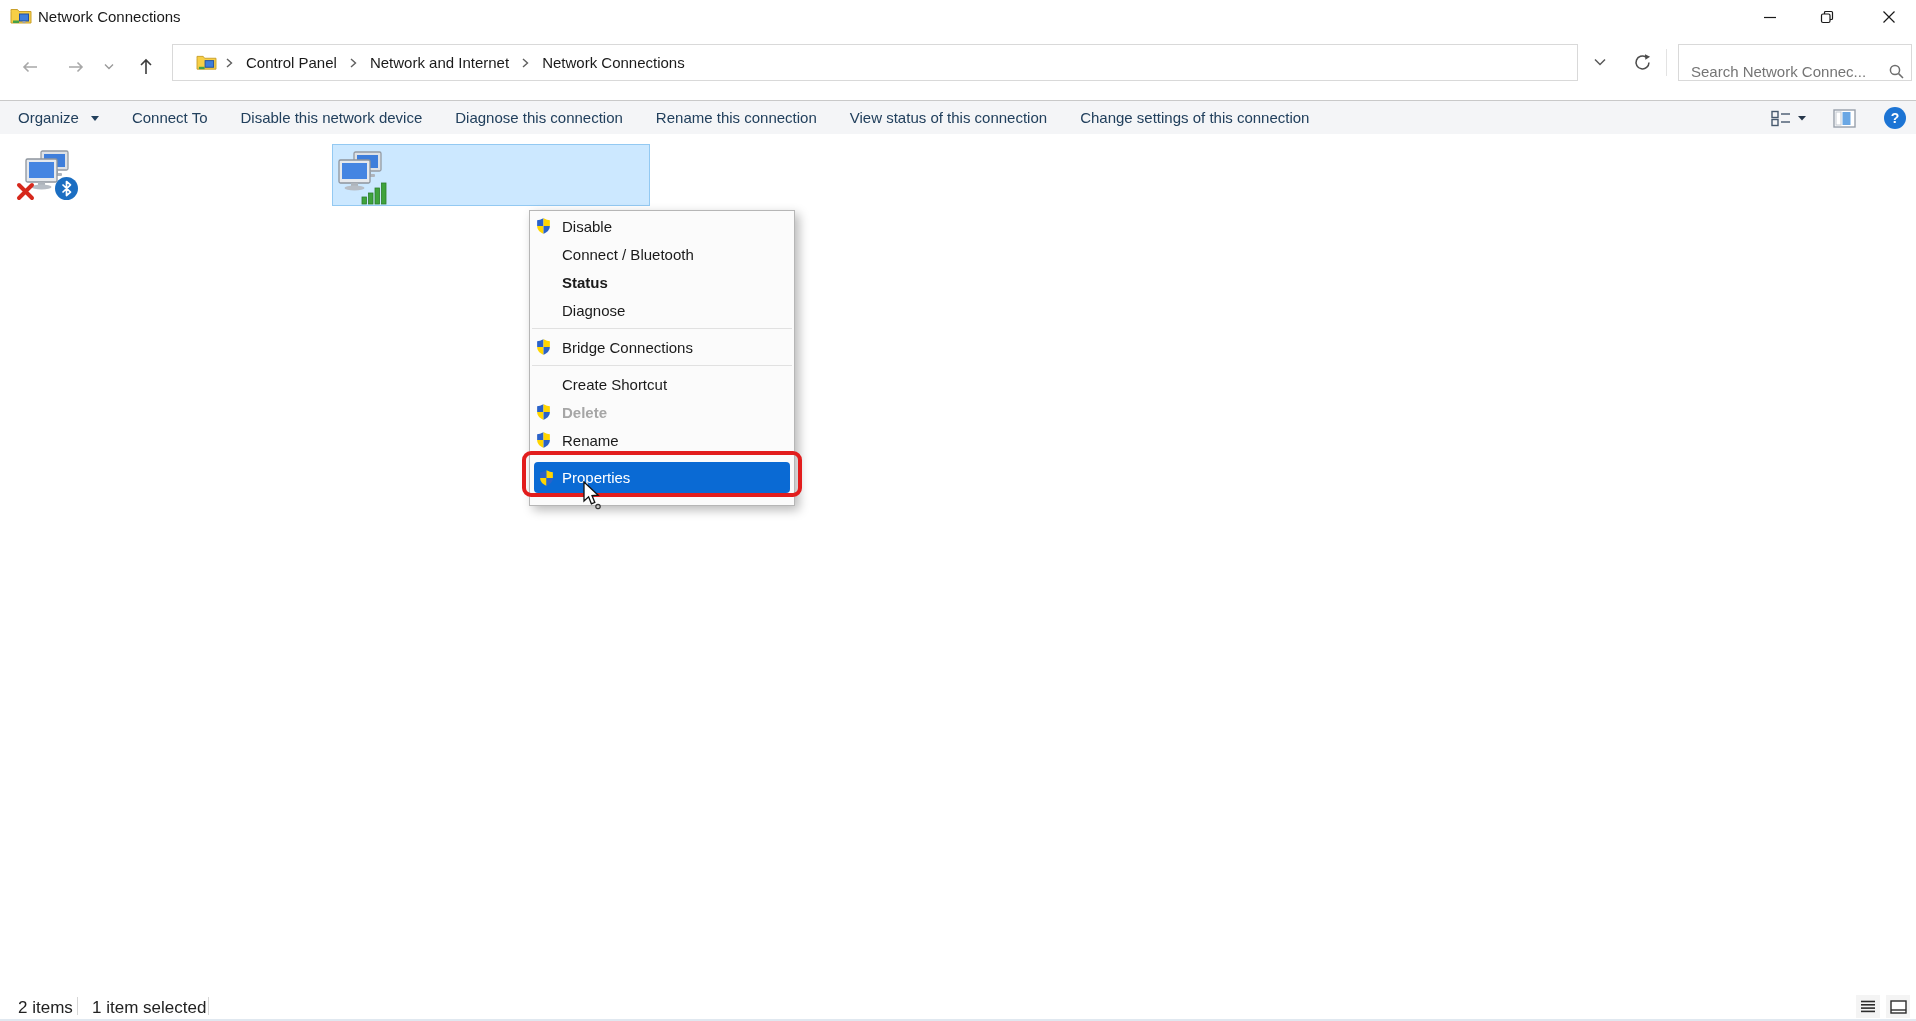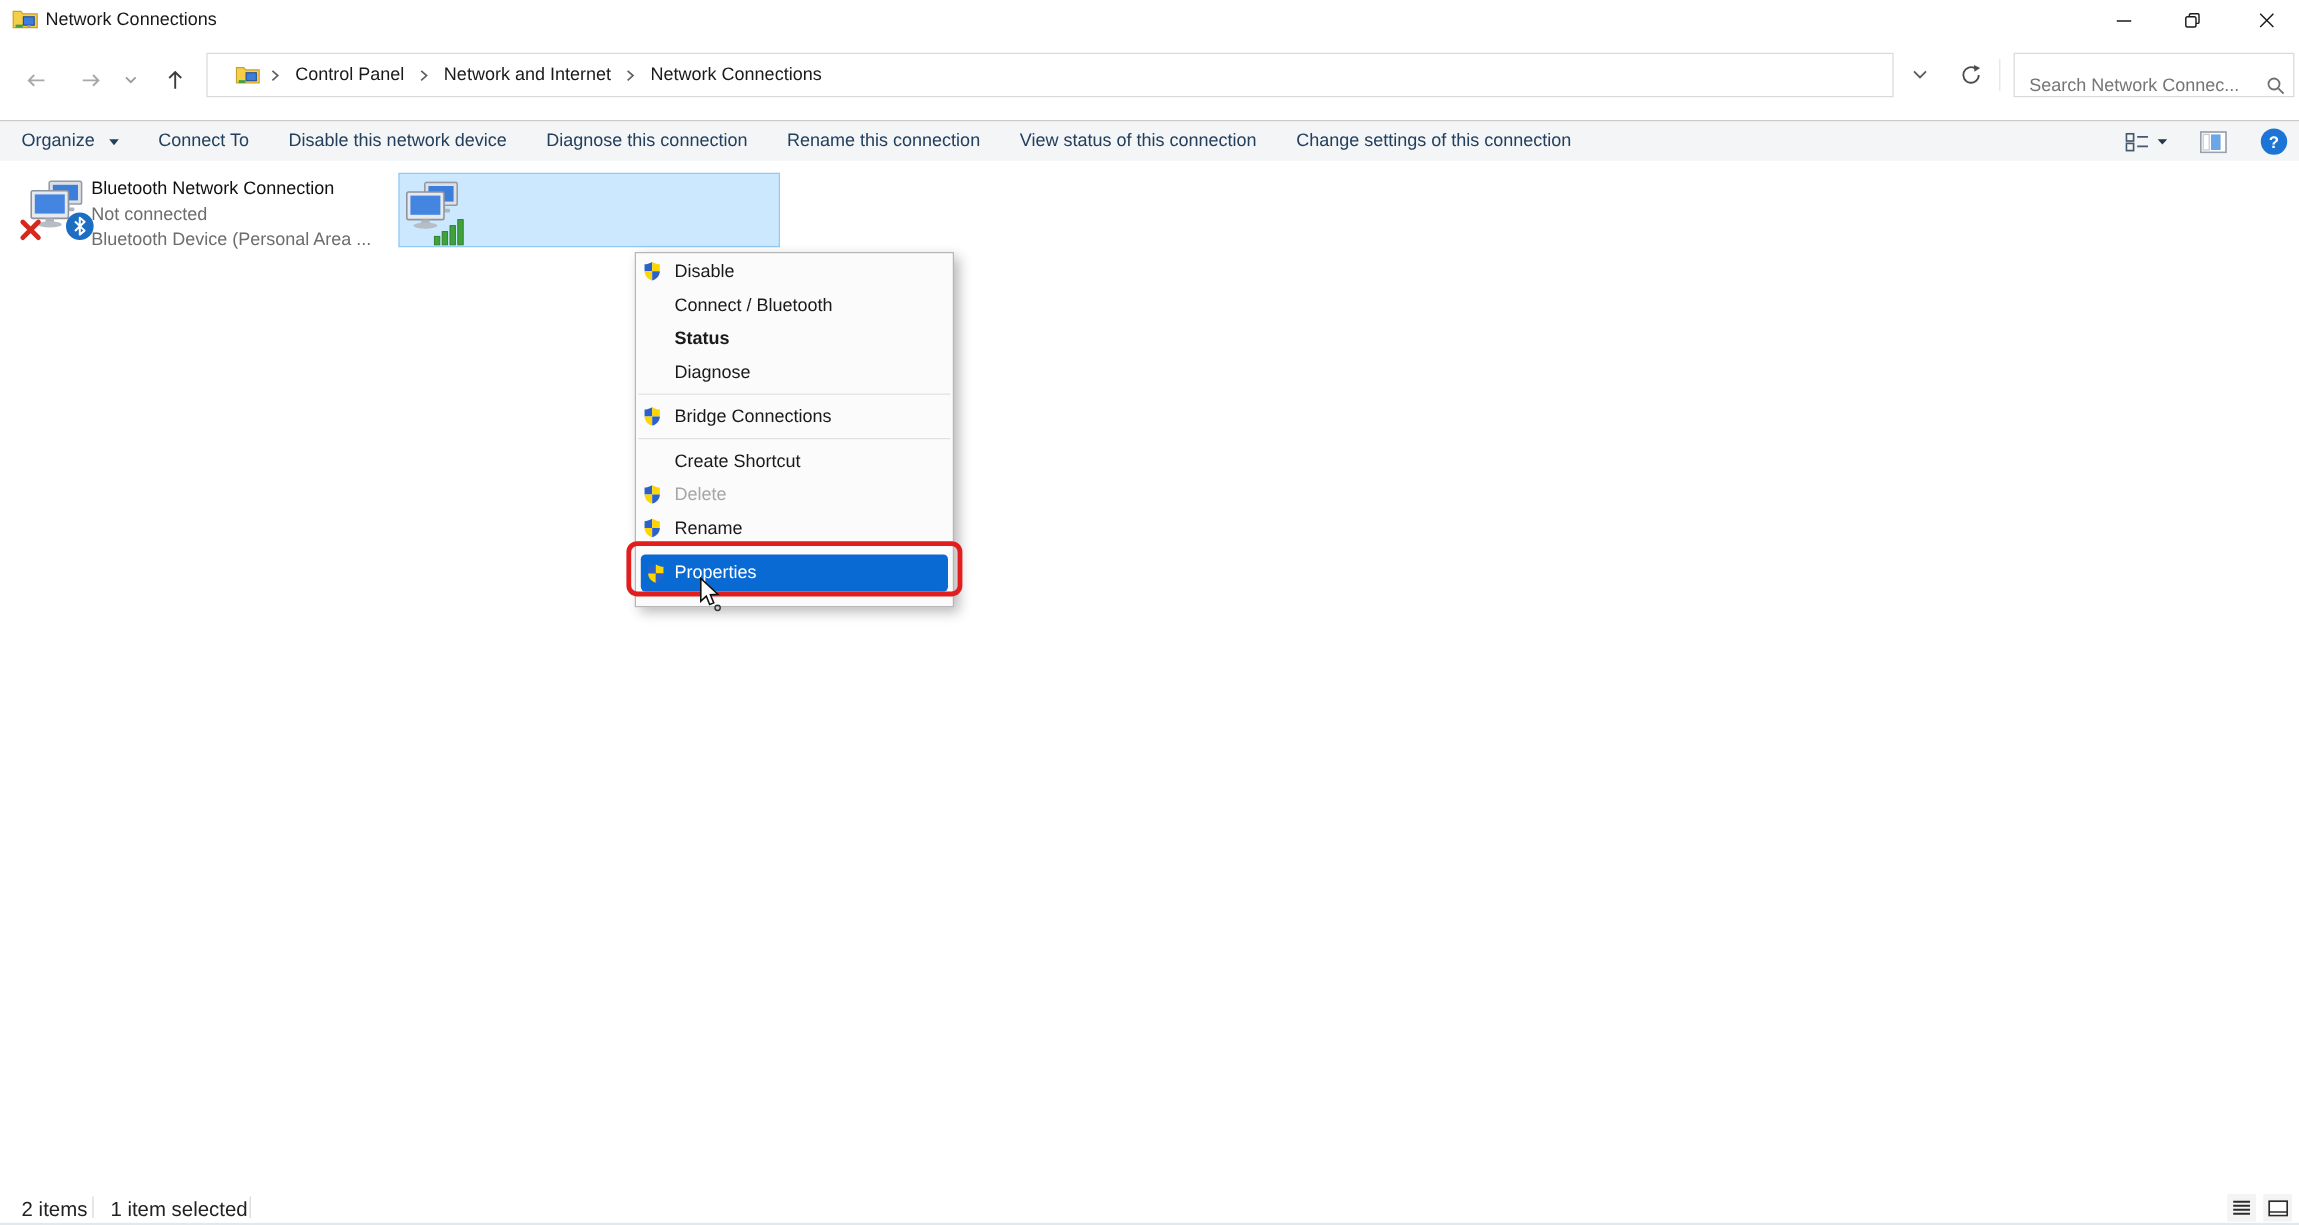--- a/index.html
+++ b/index.html
@@ -50,21 +50,21 @@
   .tl-sub { color:#6d6d6d; white-space:nowrap; }
   .bt-x { position:absolute; left:-8px; top:32px; }
   .bt-badge { position:absolute; left:30px; top:26px; }
   .wifi-bars { position:absolute; left:24px; top:30px; }
 
   
   .menu { position:absolute; left:529px; top:210px; width:266px; background:#fbfbfb; border:1px solid #b6b6b6; box-shadow:4px 4px 10px rgba(0,0,0,.28); padding:1px 0 12px 0; z-index:5; }
   .mi { height:28px; display:flex; align-items:center; padding-left:5px; font-size:15px; color:#1a1a1a; cursor:default; }
   .mico { width:27px; display:flex; align-items:center; justify-content:flex-start; }
   .mi.bold .mlabel { font-weight:bold; }
-  .mi.disabled .mlabel { color:#a6a6a6; }
+  .mi.disabled .mlabel { color:#a6a6a6;font-weight:bold; }
   .msep { border-top:1px solid #e1e1e1; margin:4px 2px; }
   .mspacer { height:8px; }
   .mi-prop-wrap { padding:0 4px; }
   .mi-prop { height:31px; border-radius:4px; background:#0a6ad4; color:#fff; display:flex; align-items:center; padding-left:4px; font-size:15px; cursor:default; }
   .mi-prop .mico { width:24px; }
 
   
   .annotation { position:absolute; left:522px; top:451px; width:280px; height:46px; border:4px solid #e21d1d; border-radius:9px; z-index:8; pointer-events:none; }
   .cursor { position:absolute; left:582px; top:481px; z-index:9; pointer-events:none; }
 
@@ -238,25 +238,20 @@
             <path d="M3 3 L16 16 M16 3 L3 16" stroke="#d6281c" stroke-width="4" stroke-linecap="round"></path>
           </svg>
       </span>
       <span class="bt-badge">
         <svg width="25" height="25" viewBox="0 0 25 25">
           <circle cx="12.5" cy="12.5" r="11.5" fill="#1b6ec2"></circle>
           <path d="M8.5 8.5 L16.5 16.2 L12.5 19.5 L12.5 5.5 L16.5 8.8 L8.5 16.5" fill="none" stroke="#fff" stroke-width="1.7" stroke-linejoin="round"></path>
         </svg>
       </span>
     </div>
-    <div class="tile-text">
-      <div class="tl-name">Bluetooth Network Connection</div>
-      <div class="tl-sub">Not connected</div>
-      <div class="tl-sub">Bluetooth Device (Personal Area ...</div>
-    </div>
   </div>
 
   <div class="tile wifi">
     <div class="tile-icons">
       <svg width="48" height="40" viewBox="0 0 48 40">
         <rect x="17" y="1" width="27" height="19" rx="1.5" fill="#dde1e6" stroke="#949ba4" stroke-width="1.3"></rect>
         <rect x="20" y="4" width="21" height="13" fill="#3e7edb"></rect>
         <rect x="28" y="20" width="6" height="3" fill="#aeb4bc"></rect>
         <rect x="24" y="23" width="14" height="3" rx="1" fill="#aeb4bc"></rect>
         <rect x="2" y="9" width="31" height="23" rx="1.5" fill="#e6e9ed" stroke="#8d949d" stroke-width="1.3"></rect>

